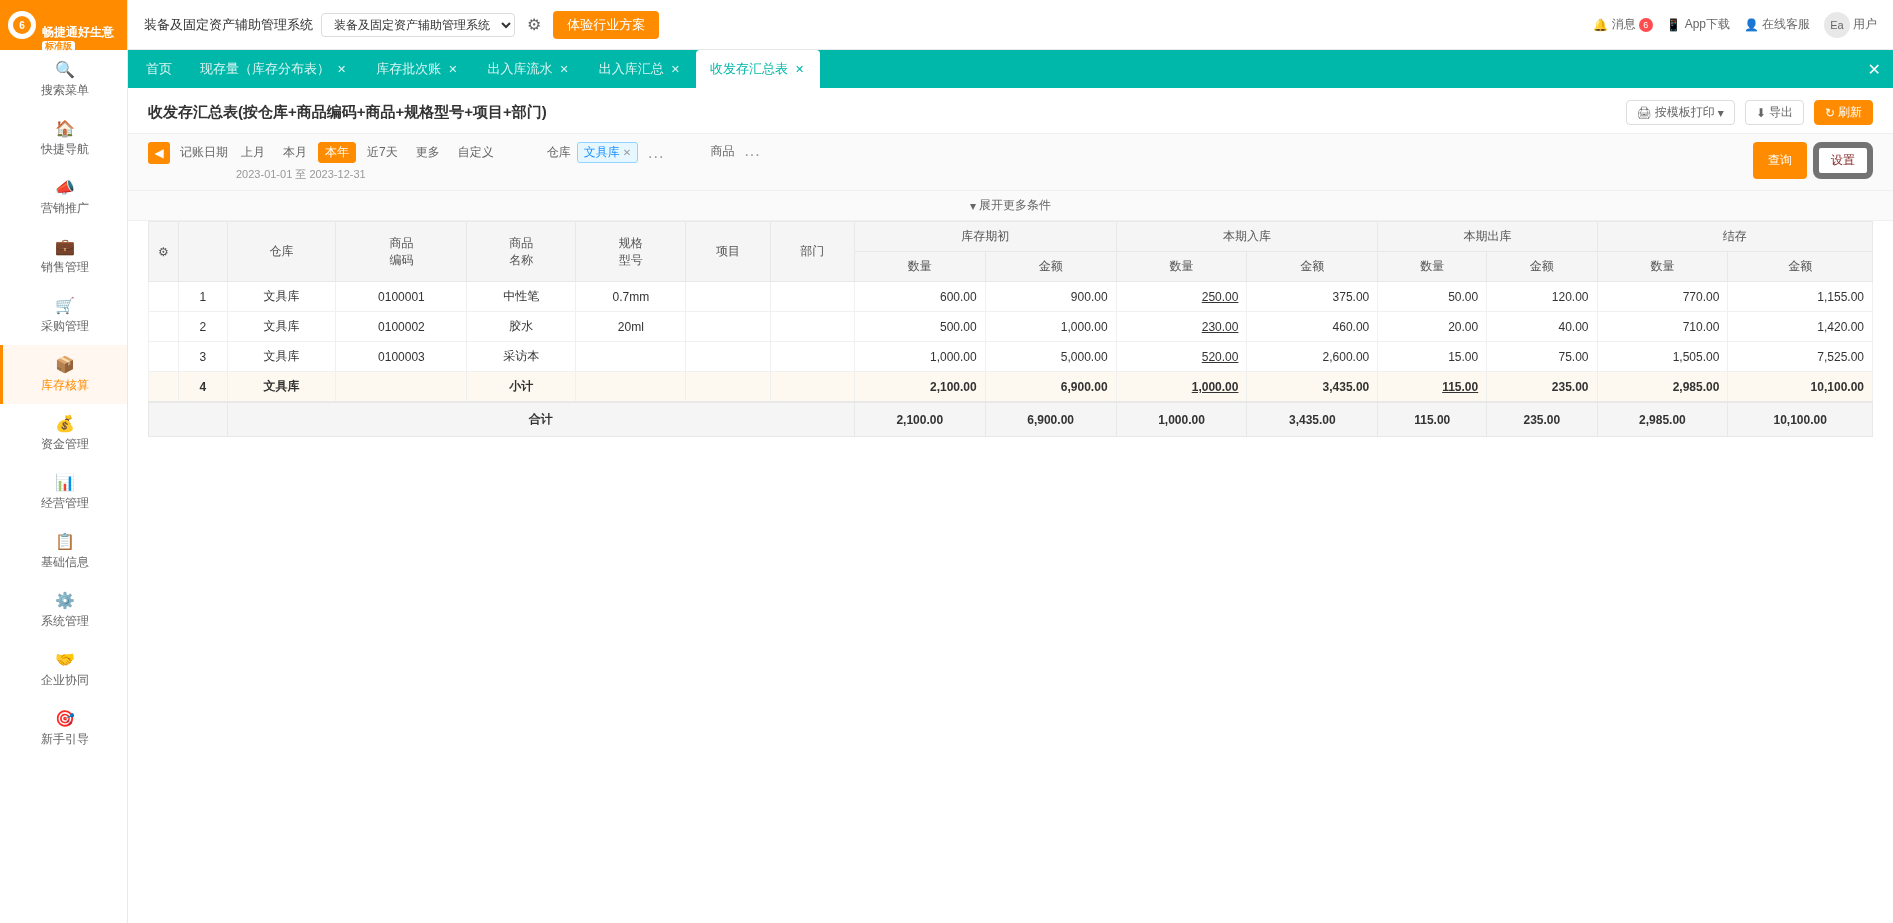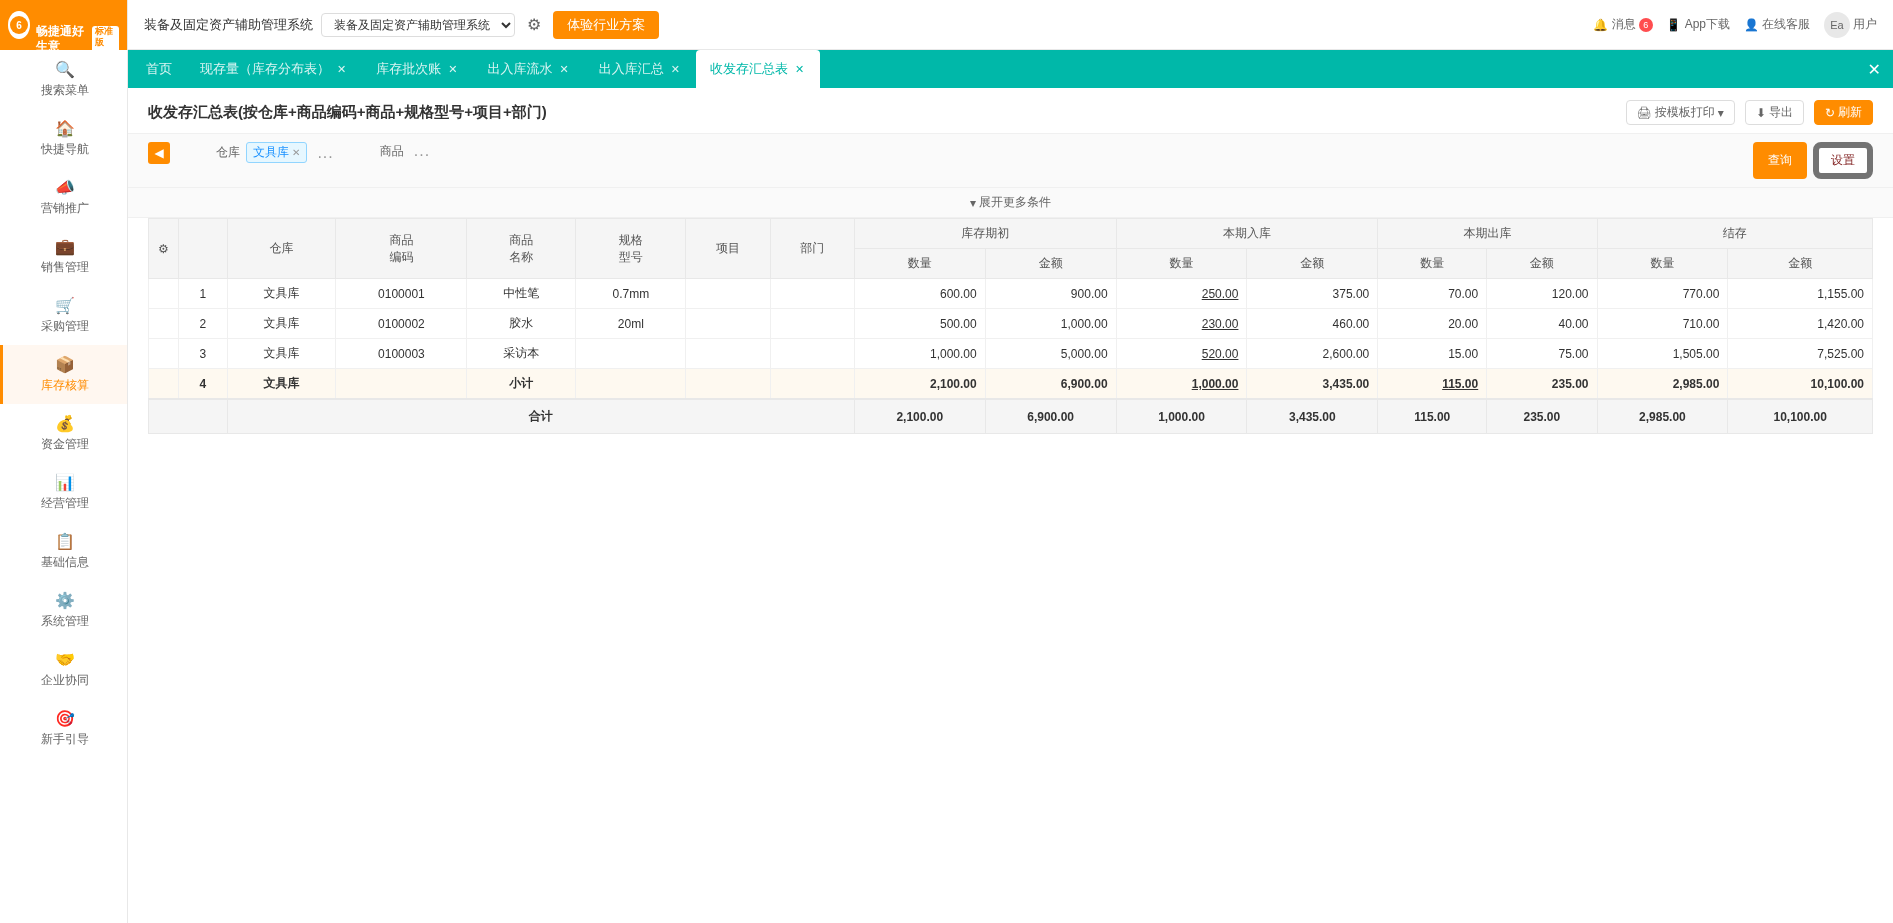--- a/index.html
+++ b/index.html
@@ -81,21 +81,21 @@
 <body>
 
 <div class="sidebar">
   <div class="sidebar-logo">
     <div class="sidebar-logo-icon">
       <svg viewBox="0 0 20 20" fill="none">
         <circle cx="10" cy="10" r="9" fill="#ff8c00"></circle>
         <text x="10" y="14" text-anchor="middle" font-size="10" fill="#fff" font-weight="bold">6</text>
       </svg>
     </div>
-    <div style="display:flex;line-height:1.2;margin-top:27px;">
+    <div style="display:flex;flex-direction:column;line-height:1.2;margin-top:27px;">
       <span style="font-size:12px;">畅捷通好生意</span>
       <span style="font-size:9px;background:#fff;color:#ff8c00;border-radius:3px;padding:0 3px;display:inline-block;margin-top:2px;width:fit-content;">标准版</span>
     </div>
   </div>
 
   <div class="sidebar-item">
     <span class="sidebar-item-icon">🔍</span>
     <span>搜索菜单</span>
   </div>
   <div class="sidebar-item">
@@ -223,20 +223,36 @@
             <span>↻</span>
             <span>刷新</span>
           </button>
         </div>
       </div>
     </div>
 
     <div style="padding:8px 20px;background:#fafafa;border-bottom:1px solid #f0f0f0;">
       <div style="display:flex;align-items:flex-start;gap:10px;flex-wrap:wrap;">
         <div class="filter-toggle">◀</div>
+        <div style="display:flex;flex-direction:column;gap:4px;">
+          <div style="display:flex;align-items:center;gap:6px;">
+            <span class="filter-label">记账日期</span>
+            <div class="filter-date-btns">
+              <span class="filter-date-btn">上月</span>
+              <span class="filter-date-btn">本月</span>
+              <span class="filter-date-btn active">本年</span>
+              <span class="filter-date-btn">近7天</span>
+              <span class="filter-date-btn">更多</span>
+              <span class="filter-date-btn">自定义</span>
+            </div>
+          </div>
+          <div style="padding-left:52px;">
+            <span class="filter-date-range">2023-01-01 至 2023-12-31</span>
+          </div>
+        </div>
         <div style="display:flex;align-items:center;gap:6px;margin-left:20px;">
           <span class="filter-warehouse-label">仓库</span>
           <div class="filter-tag">
             <span>文具库</span>
             <span class="filter-tag-close">✕</span>
           </div>
           <span class="filter-dots">...</span>
         </div>
         <div style="display:flex;align-items:center;gap:6px;margin-left:20px;">
           <span class="filter-product-label">商品</span>
@@ -291,21 +307,21 @@
               <td>文具库</td>
               <td>0100001</td>
               <td>中性笔</td>
               <td>0.7mm</td>
               <td></td>
               <td></td>
               <td class="num-right">600.00</td>
               <td class="num-right">900.00</td>
               <td class="num-right link-underline">250.00</td>
               <td class="num-right">375.00</td>
-              <td class="num-right">70.00</td>
+              <td class="num-right">50.00</td>
               <td class="num-right">120.00</td>
               <td class="num-right">770.00</td>
               <td class="num-right">1,155.00</td>
             </tr>
             <tr>
               <td></td>
               <td>2</td>
               <td>文具库</td>
               <td>0100002</td>
               <td>胶水</td>

